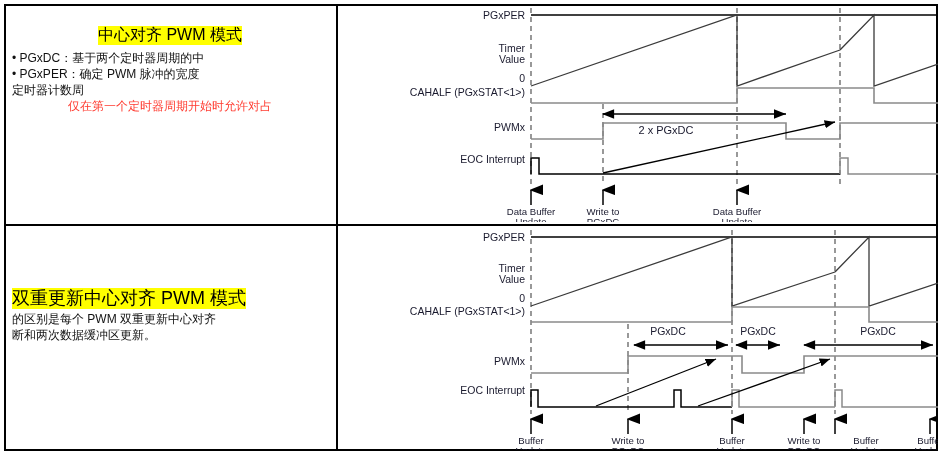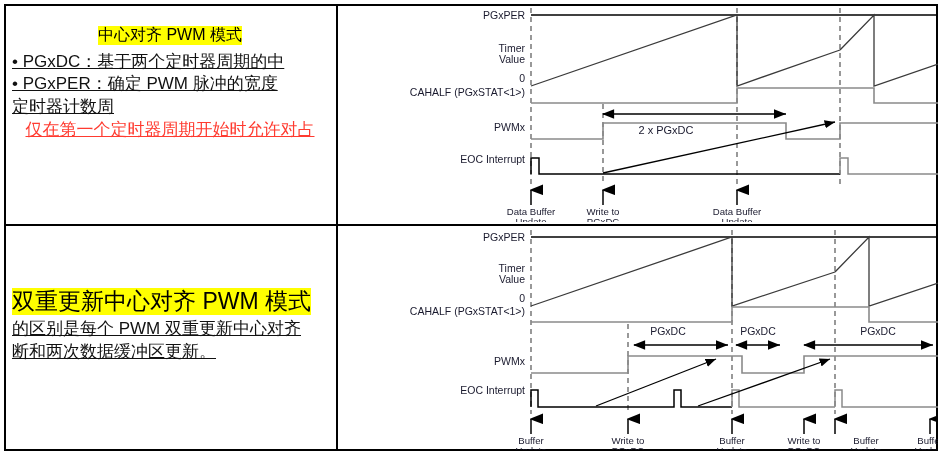--- a/index.html
+++ b/index.html
@@ -18,22 +18,22 @@
 
   
   .textcell{position:absolute;left:4px;width:332px;box-sizing:border-box;padding:0 8px;}
   .cell-top{top:4px;height:220px;}
   .cell-bot{top:226px;height:225px;}
 
   .title{
     display:inline-block;background:#FFFF00;color:#000;
     font-size:16px;line-height:1.18;font-weight:400;white-space:nowrap;
   }
-  .title-bot{font-size:23px;}
-  .body-line{font-size:17px;line-height:1.33;color:#000;letter-spacing:0px;text-decoration:underline;}
+  .title-bot{font-size:18px;}
+  .body-line{font-size:12px;line-height:1.33;color:#000;letter-spacing:0px;}
   .red{color:#FF3B30;text-align:center;}
   .blk{color:#111;}
 
   
   .wave{position:absolute;}
   .wave svg{display:block;}
 
   
   text{font-family:"Liberation Sans","DejaVu Sans",sans-serif;fill:#1a1a2e;}
 </style>

